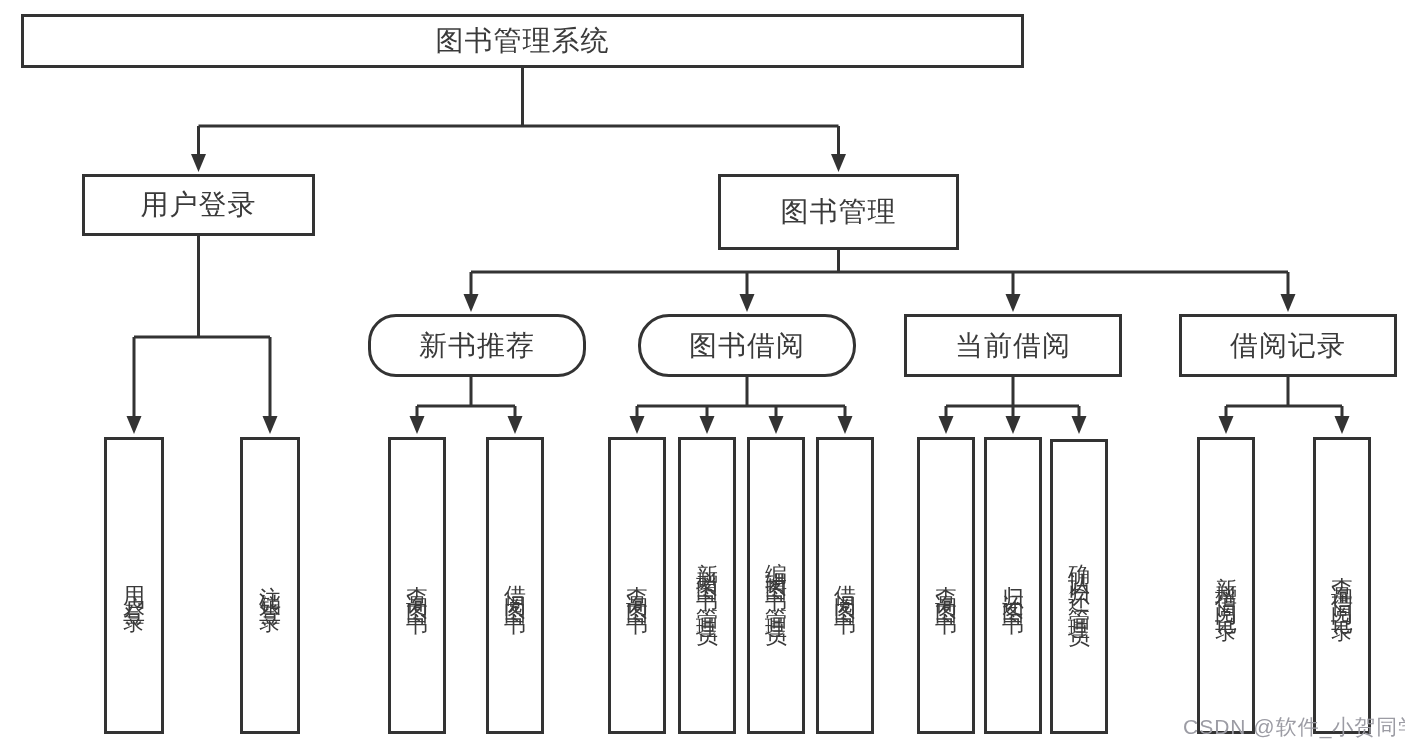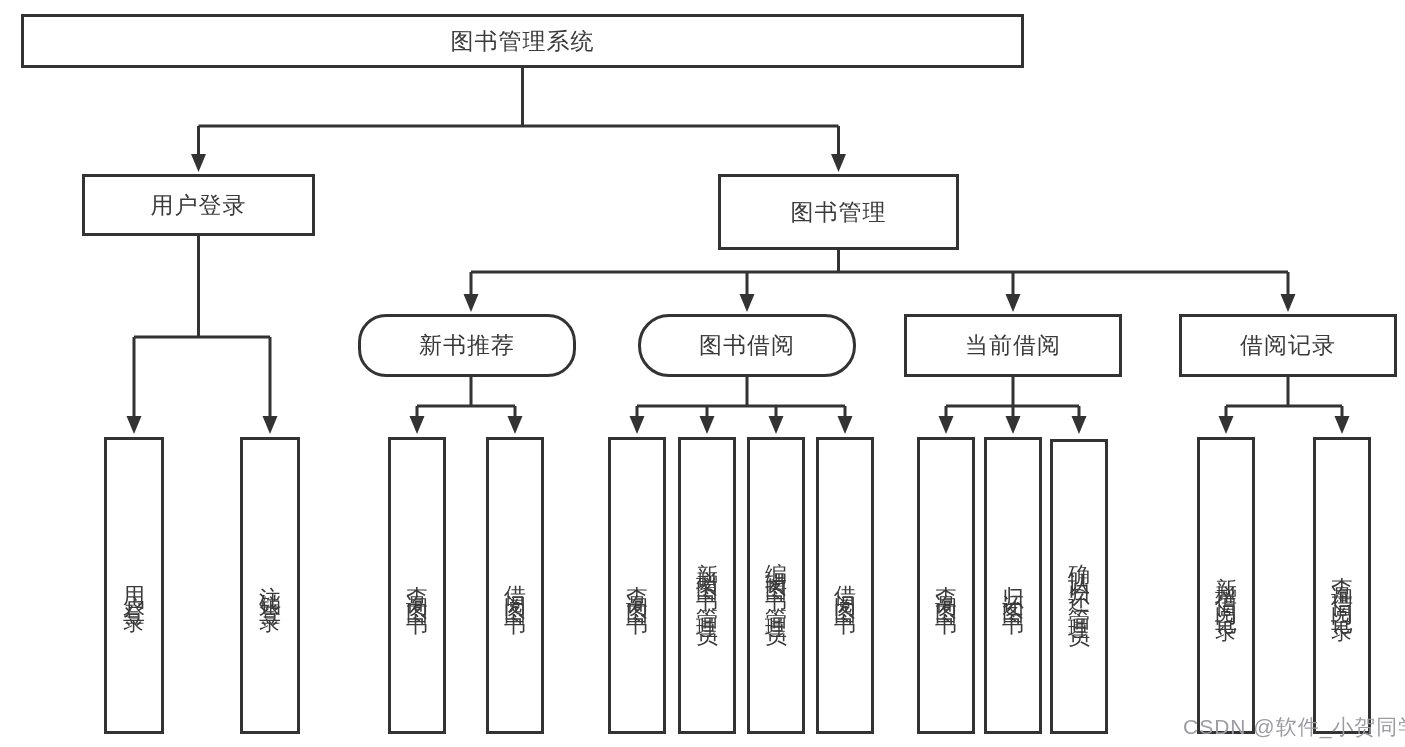--- a/index.html
+++ b/index.html
@@ -12,21 +12,21 @@
   }
   .connectors{position:absolute;left:0;top:0;width:1405px;height:747px;}
   .box{
     position:absolute;
     box-sizing:border-box;
     border:3px solid #333333;
     background:#ffffff;
     display:flex;align-items:center;justify-content:center;
     color:#3a3a3a;
   }
-  .h-box{font-size:23px;letter-spacing:1px;white-space:nowrap;}
+  .h-box{font-size:28px;letter-spacing:1px;white-space:nowrap;}
   .v-box{
     writing-mode:vertical-rl;
     text-orientation:mixed;
     font-size:22px;
     letter-spacing:9px;
     line-height:1.1;
   }
   .watermark{
     position:absolute;
     left:1183px;top:713px;
@@ -80,21 +80,21 @@
       <polygon points="1218.5,416 1233.5,416 1226,434"></polygon>
       <polygon points="1334.5,416 1349.5,416 1342,434"></polygon>
     </g>
   </svg>
 
   <div class="box h-box" style="left:21px;top:14px;width:1003px;height:54px;">图书管理系统</div>
 
   <div class="box h-box" style="left:82px;top:174px;width:233px;height:62px;">用户登录</div>
   <div class="box h-box" style="left:718px;top:174px;width:241px;height:76px;">图书管理</div>
 
-  <div class="box h-box" style="left:358px;top:314px;width:218px;height:63px;border-radius:28px;">新书推荐</div>
+  <div class="box h-box" style="left:368px;top:314px;width:218px;height:63px;border-radius:28px;">新书推荐</div>
   <div class="box h-box" style="left:638px;top:314px;width:218px;height:63px;border-radius:31px;">图书借阅</div>
   <div class="box h-box" style="left:904px;top:314px;width:218px;height:63px;">当前借阅</div>
   <div class="box h-box" style="left:1179px;top:314px;width:218px;height:63px;">借阅记录</div>
 
   <div class="box v-box" style="left:104px;top:437px;width:60px;height:297px;">用户登录</div>
   <div class="box v-box" style="left:240px;top:437px;width:60px;height:297px;">注销登录</div>
 
   <div class="box v-box" style="left:388px;top:437px;width:58px;height:297px;">查询图书</div>
   <div class="box v-box" style="left:486px;top:437px;width:58px;height:297px;">借阅图书</div>
 

